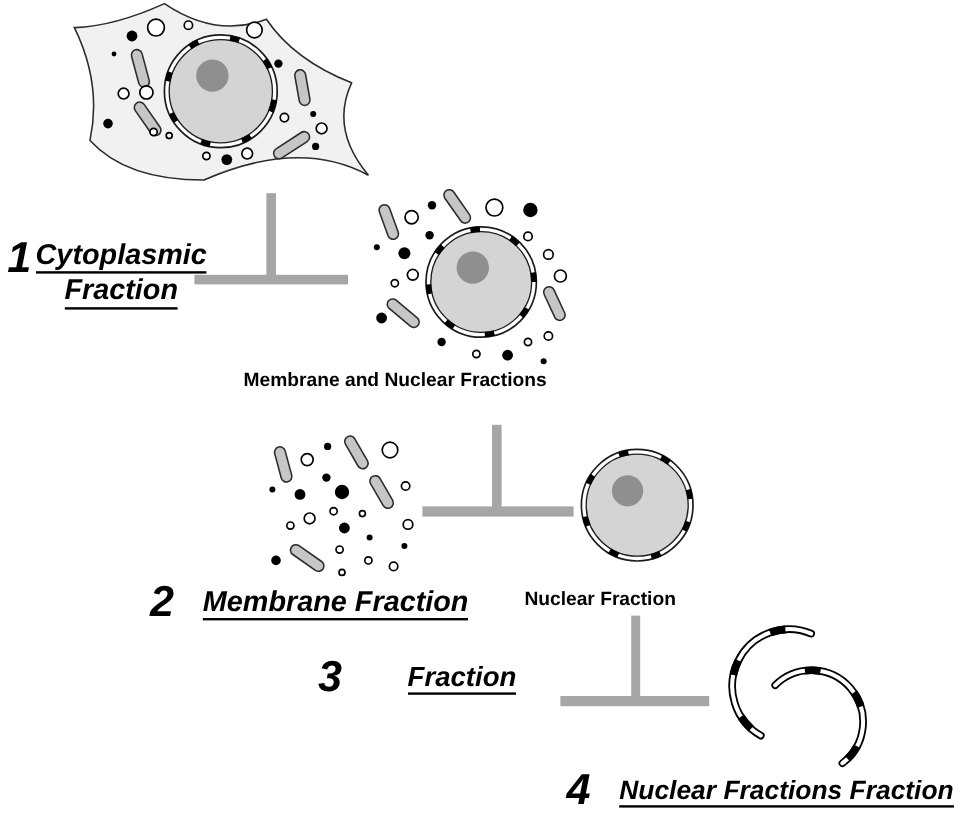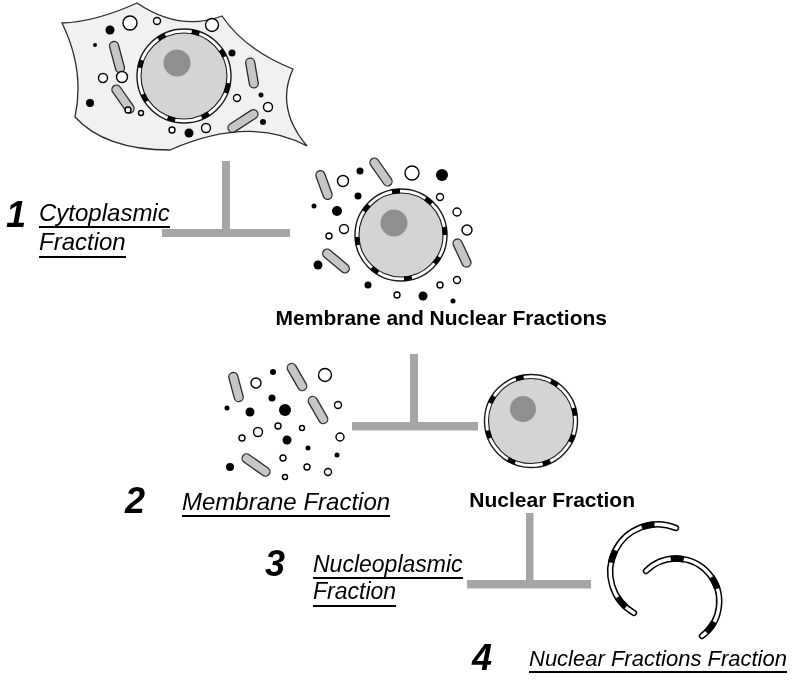--- a/index.html
+++ b/index.html
@@ -3,22 +3,22 @@
 <meta charset="utf-8">
 <style>
   html,body{margin:0;padding:0;background:#ffffff;}
   #stage{
     position:relative;width:800px;height:686px;background:#ffffff;overflow:hidden;
     font-family:"Liberation Sans", sans-serif;color:#000;
   }
   #diagram-svg{position:absolute;left:0;top:0;}
   .lbl{position:absolute;color:#000;}
   .num{font-size:36px;font-weight:700;font-style:italic;line-height:1;}
-  .frac{font-weight:400;font-style:italic;margin-left:13px;}
-  .plain{font-weight:700;font-style:normal;text-align:right;font-size:21px;line-height:24px;}
+  .frac{font-weight:700;font-style:italic;text-align:center;}
+  .plain{font-weight:700;font-style:normal;text-align:left;font-size:16px;line-height:24px;}
   .ul{display:inline-block;border-bottom:2.5px solid #000;padding-bottom:1px;line-height:1.02;}
   
   .v{fill:#ffffff;stroke:#000000;stroke-width:1.4;}
   .d{fill:#000000;stroke:none;}
   .rod{stroke:#2b2b2b;stroke-width:1.3;}
   .nuc-outer{fill:#ffffff;stroke:#1a1a1a;stroke-width:1.4;}
   .nuc-inner{stroke:#1a1a1a;stroke-width:1.1;}
   .pores{fill:none;stroke:#000000;stroke-width:4.6;}
   .cres-out{fill:none;stroke:#000000;stroke-width:6.4;stroke-linecap:round;}
   .cres-in{fill:none;stroke:#ffffff;stroke-width:3.4;stroke-linecap:round;}
@@ -188,21 +188,20 @@
 
   <div class="lbl num" style="left:125px;top:483px;">2</div>
   <div class="lbl frac" style="left:169px;top:488px;font-size:24px;line-height:27px;">
     <span class="ul">Membrane Fraction</span>
   </div>
 
   <div class="lbl plain" style="left:437px;top:488px;width:198px;">Nuclear Fraction</div>
 
   <div class="lbl num" style="left:265px;top:546px;">3</div>
   <div class="lbl frac" style="left:300px;top:552px;width:170px;font-size:23px;line-height:25px;">
-    <div><span class="ul">Nucleoplasmic</span></div>
     <div><span class="ul">Fraction</span></div>
   </div>
 
   <div class="lbl num" style="left:472px;top:640px;">4</div>
   <div class="lbl frac" style="left:516px;top:646px;font-size:22px;line-height:25px;">
     <span class="ul">Nuclear Fractions Fraction</span>
   </div>
 
 </div>
 

